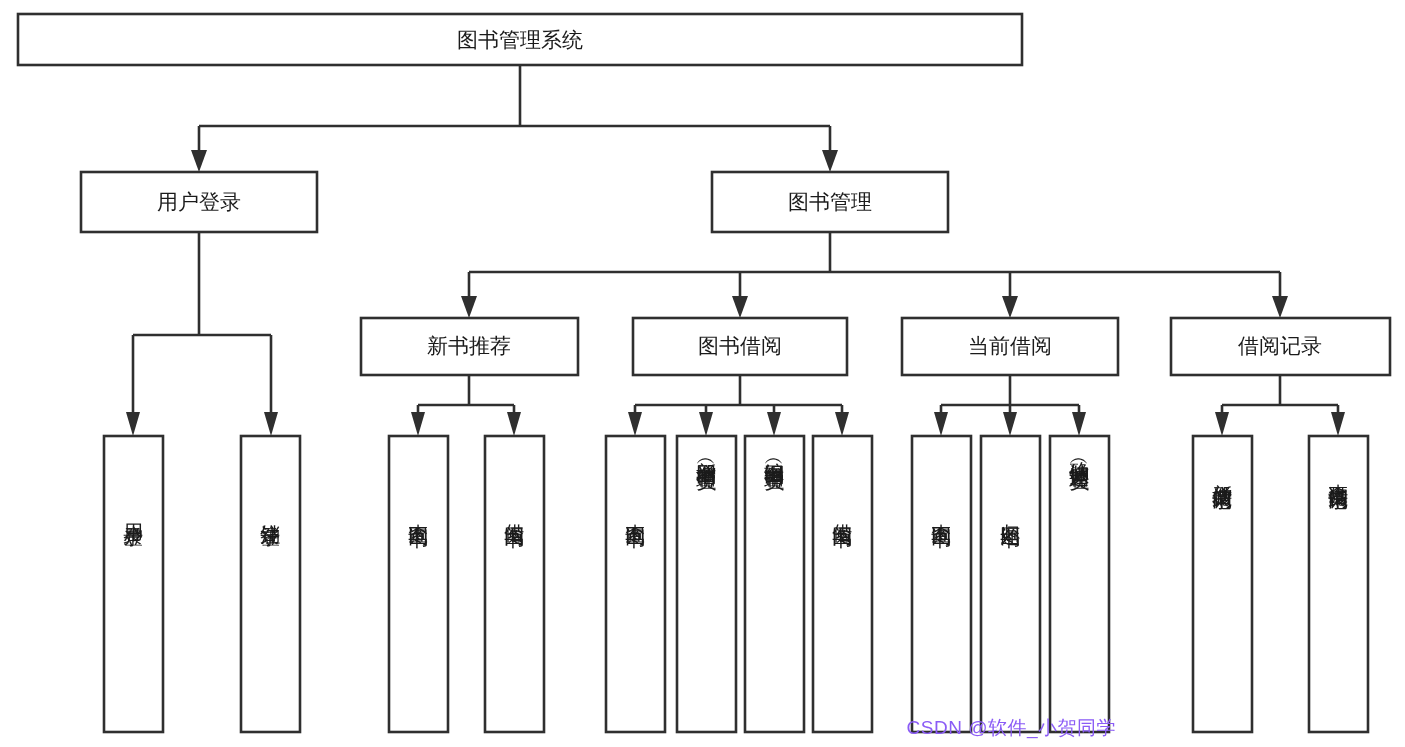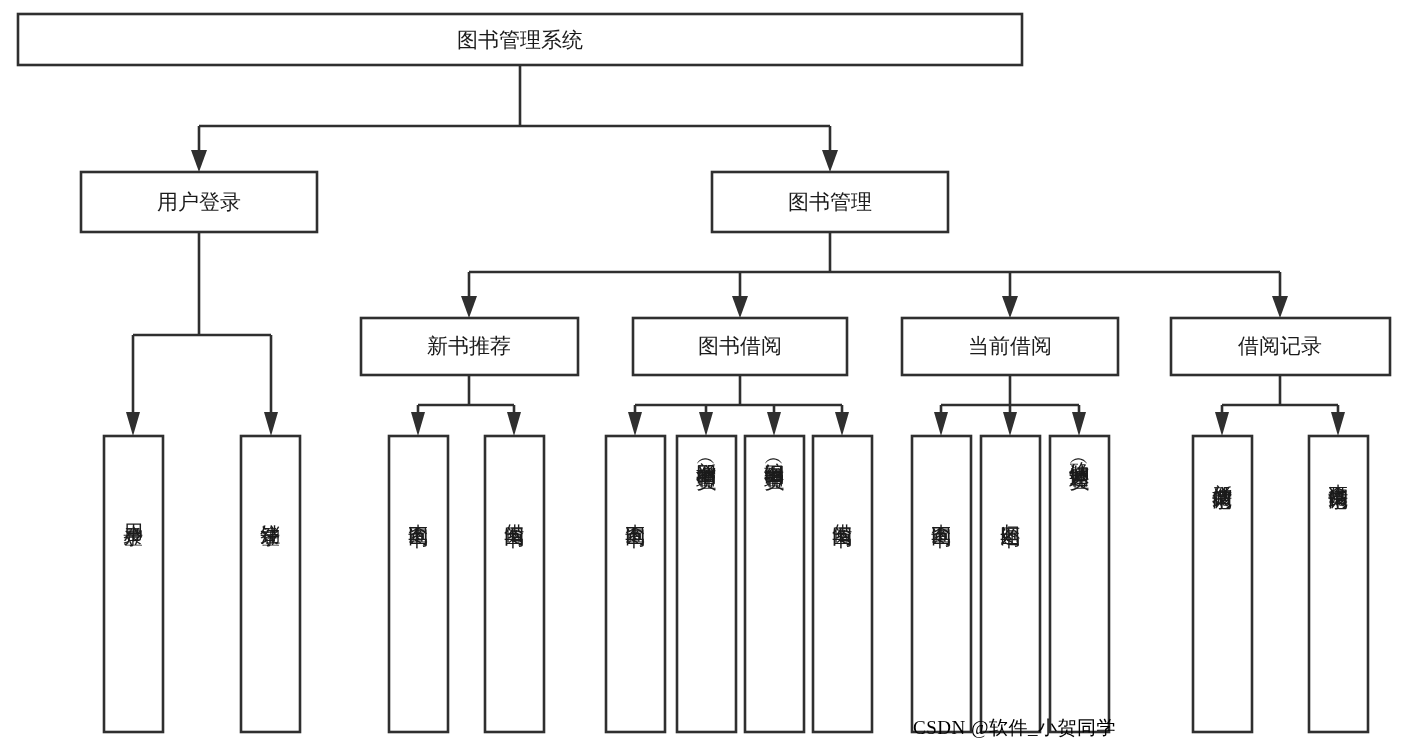--- a/index.html
+++ b/index.html
@@ -65,23 +65,23 @@
     writing-mode: vertical-rl;
     text-orientation: upright;
     letter-spacing: 1.5px;
     white-space: nowrap;
     text-align: left;
   }
   #watermark {
     position: absolute;
     right: 8px;
     bottom: 6px;
-    font-family: Liberation Serif, serif;
+    font-family: Liberation Sans, sans-serif;
     font-size: 19px;
-    color: #000000;
+    color: #8b5cf6;
     letter-spacing: 0.5px;
     white-space: nowrap;
     user-select: none;
     margin-left: 29px;
   }
 </style>
 </head>
 <body>
 
 <div id="diagram-root">

